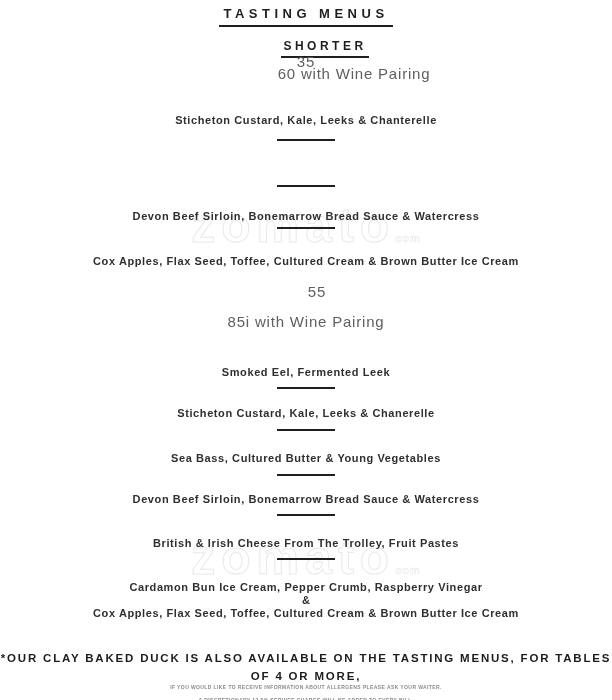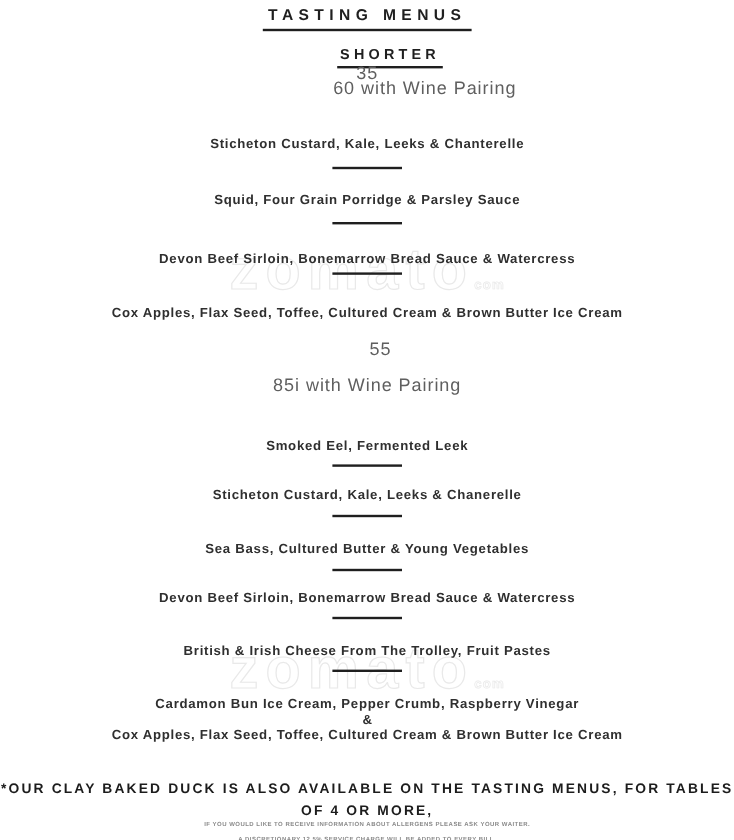--- a/index.html
+++ b/index.html
@@ -85,23 +85,20 @@
     <span class="price">35</span>
   </div>
   <div class="row" style="top: 65px; padding-left: 48px;">
     <span class="price">60 with Wine Pairing</span>
   </div>
 
   <div class="row" style="top: 110px;">
     <span class="course">Sticheton Custard, Kale, Leeks &amp; Chanterelle</span>
   </div>
   <div class="divider" style="top: 139px;"></div>
-  <div class="row" style="top: 157px;">
-    <span class="course">Squid, Four Grain Porridge &amp; Parsley Sauce</span>
-  </div>
   <div class="divider" style="top: 185px;"></div>
   <div class="row" style="top: 206px;">
     <span class="course">Devon Beef Sirloin, Bonemarrow Bread Sauce &amp; Watercress</span>
   </div>
   <div class="divider" style="top: 227px;"></div>
   <div class="row" style="top: 251px;">
     <span class="course">Cox Apples, Flax Seed, Toffee, Cultured Cream &amp; Brown Butter Ice Cream</span>
   </div>
 
   <div class="row" style="top: 283px; padding-left: 11px;">

